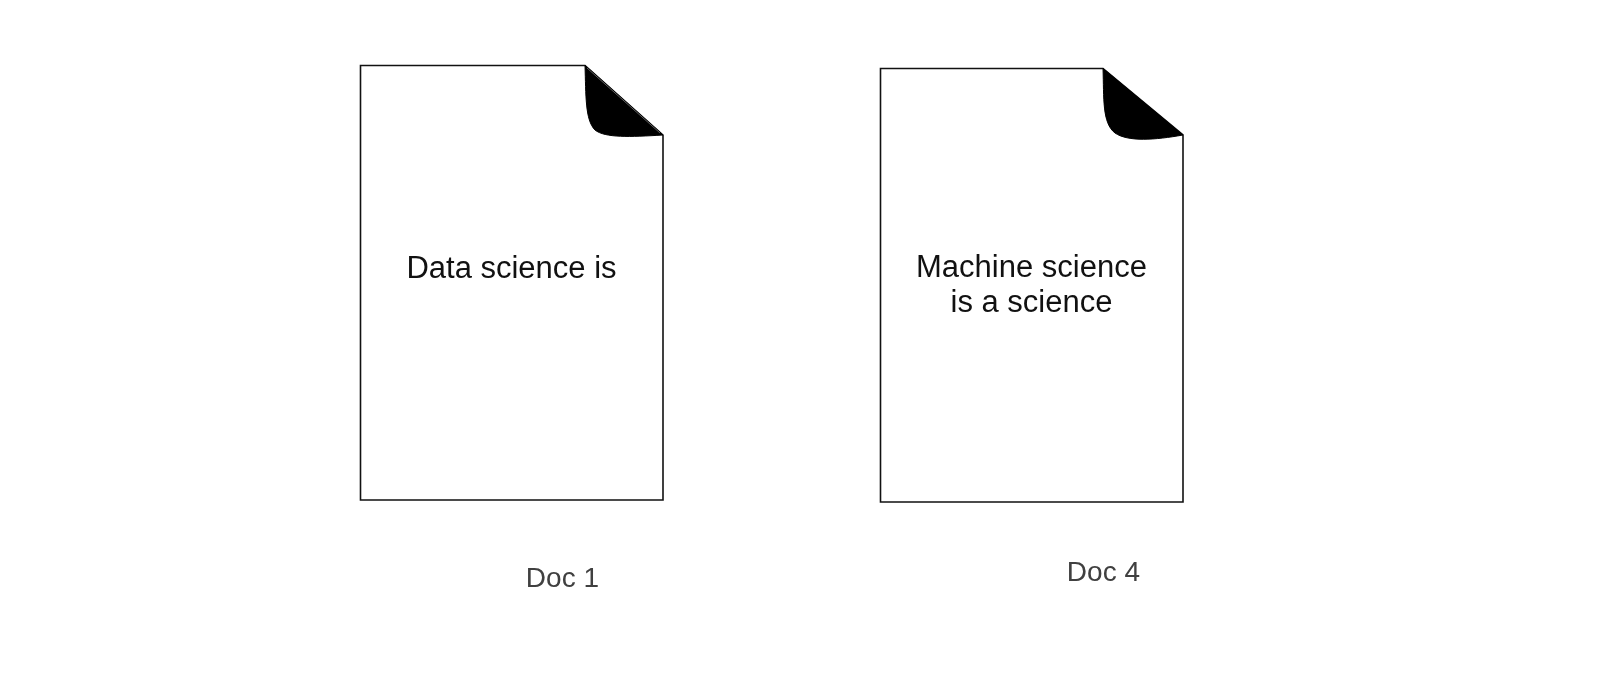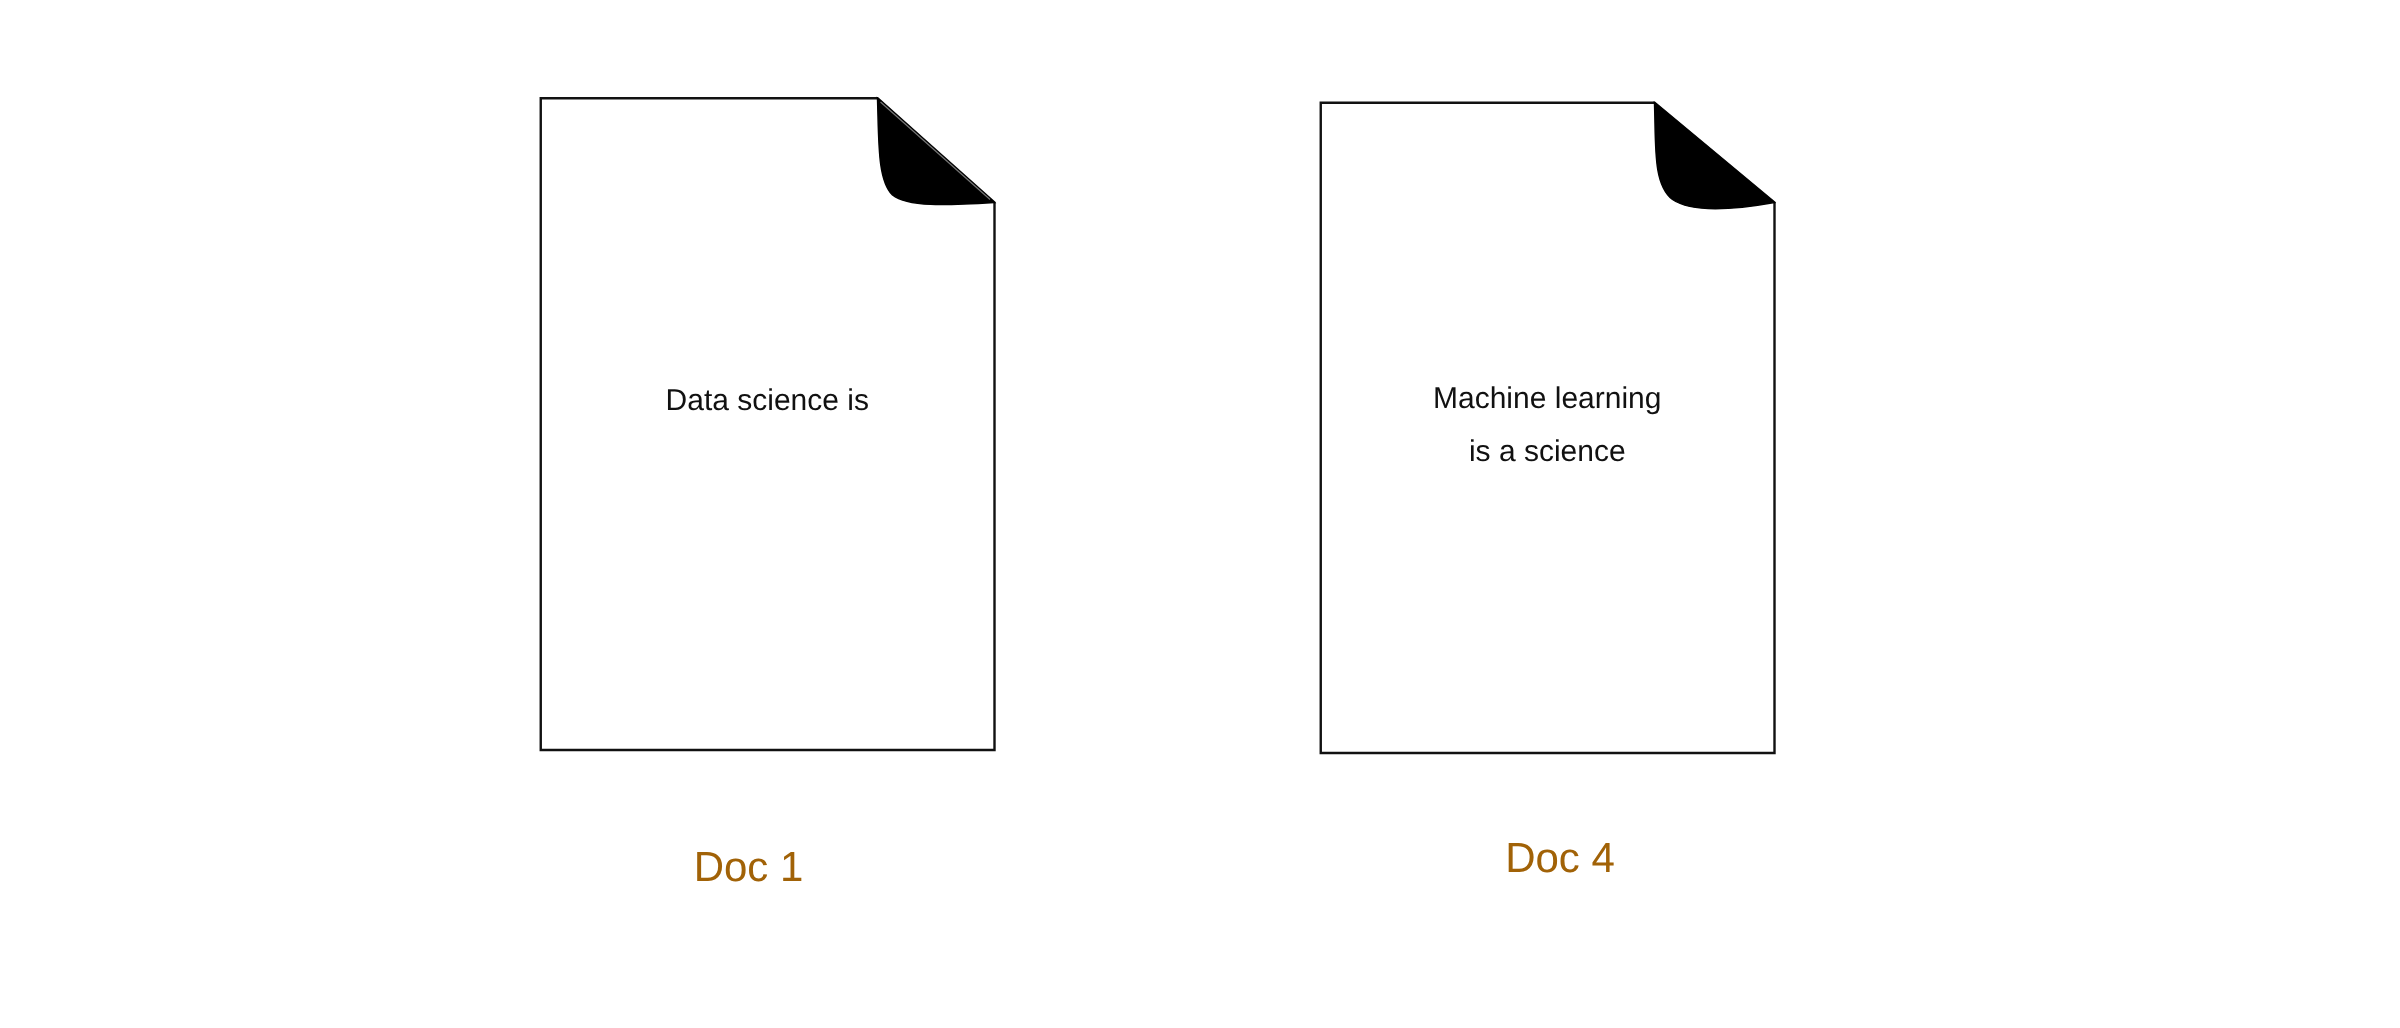--- a/index.html
+++ b/index.html
@@ -1,20 +1,20 @@
 <!DOCTYPE html>
 <html><head>
 <meta charset="utf-8">
 <style>
   html, body { margin: 0; padding: 0; background: #ffffff; }
   body { width: 1600px; height: 685px; position: relative; overflow: hidden; font-family: "Liberation Sans", sans-serif; }
   .doc { position: absolute; }
   .doc svg { position: absolute; left: 0; top: 0; overflow: visible; }
-  .doc-text { position: absolute; left: 0; width: 100%; text-align: center; font-size: 20px; line-height: 35px; color: #111; }
-  .doc-label { position: absolute; font-size: 28px; color: #a16207; text-align: center; width: 200px; }
+  .doc-text { position: absolute; left: 0; width: 100%; text-align: center; font-size: 31px; line-height: 35px; color: #111; }
+  .doc-label { position: absolute; font-size: 28px; color: #404040; text-align: right; width: 200px; }
 </style>
 </head>
 <body>
 
 <div class="doc" style="left:360px; top:65px; width:303px; height:435px;">
   <svg width="303" height="435" viewBox="0 0 303 435">
     <path d="M0.5,0.5 L225,0.5 L303,70 L303,435 L0.5,435 Z" fill="#fff" stroke="#111" stroke-width="1.6"></path>
     <path d="M225,0.5 C226,30 225,55 235,65 C245,73 270,72 303,70 Z" fill="#000" stroke="#000" stroke-width="1"></path>
     <path d="M227,3 L300,68" stroke="#777" stroke-width="0.8" fill="none"></path>
   </svg>
@@ -23,17 +23,17 @@
   </div>
 </div>
 <div class="doc-label" style="left:399px; top:562px;">Doc 1</div>
 
 <div class="doc" style="left:880px; top:68px; width:303px; height:434px;">
   <svg width="303" height="434" viewBox="0 0 303 434">
     <path d="M0.5,0.5 L223,0.5 L303,67 L303,434 L0.5,434 Z" fill="#fff" stroke="#111" stroke-width="1.6"></path>
     <path d="M223,0.5 C224,30 222,55 235,65 C248,74 275,72 303,67 Z" fill="#000" stroke="#000" stroke-width="1"></path>
   </svg>
   <div class="doc-text" style="top:181px;">
-    <div>Machine learning</div>
+    <div>Machine science</div>
     <div>is a science</div>
   </div>
 </div>
 <div class="doc-label" style="left:940px; top:556px;">Doc 4</div>
 
 </body></html>

